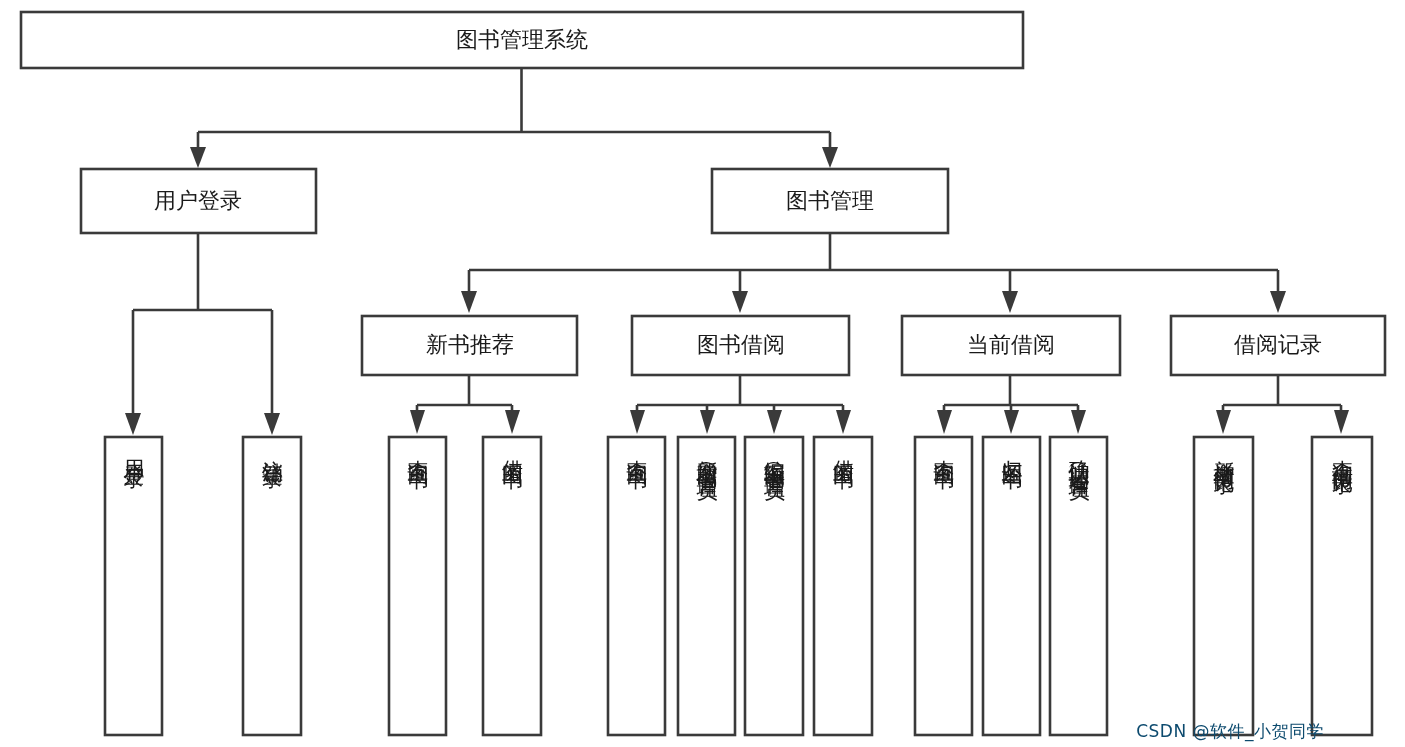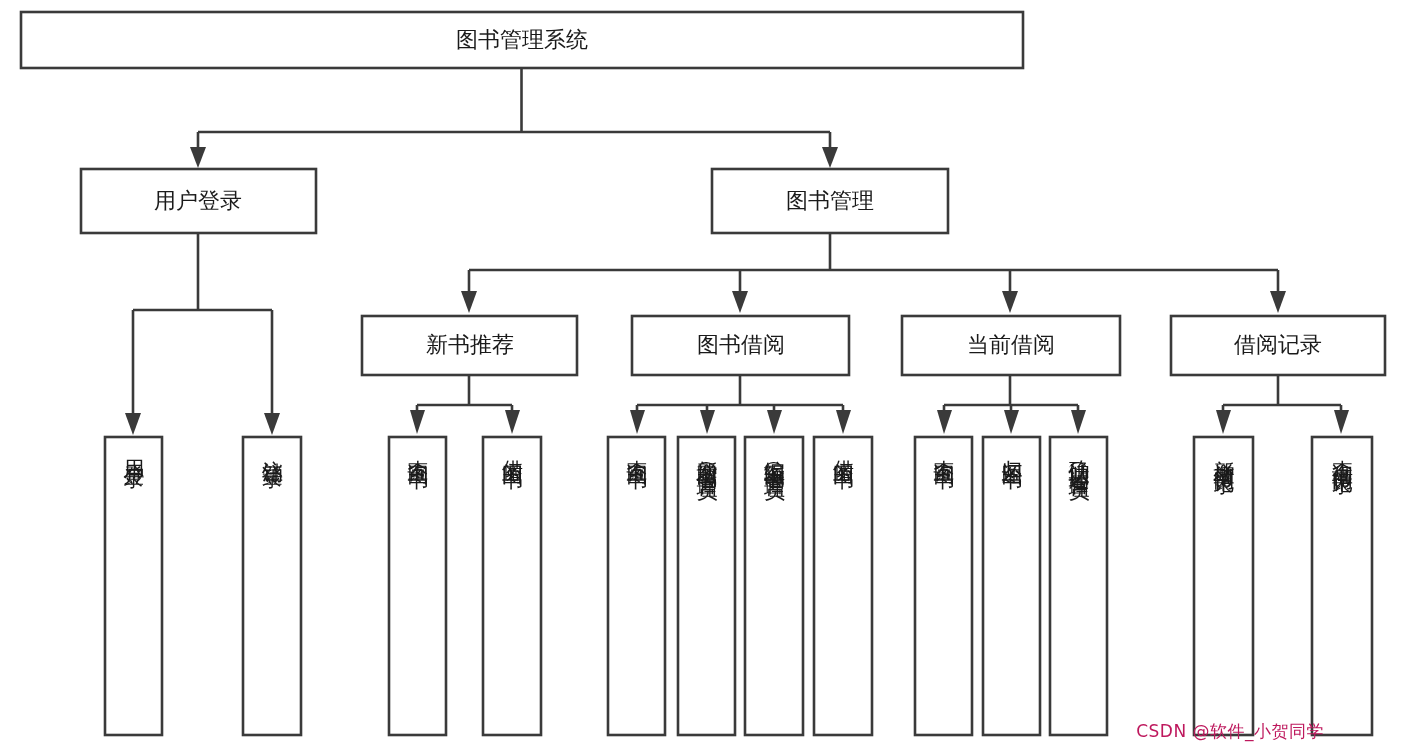--- a/index.html
+++ b/index.html
@@ -52,21 +52,21 @@
   }
   .node-label-h {
     font-size: 22px;
   }
   .watermark {
     position: absolute;
     right: 12px;
     bottom: 4px;
     font-family: "DejaVu Sans", "Liberation Sans", sans-serif;
     font-size: 17px;
-    color: #be185d;
+    color: #0c4a6e;
     white-space: nowrap;
     pointer-events: none;
     letter-spacing: 0.5px;
   }
   .vlabel-wrap {
     display: flex;
     align-items: flex-start;
     justify-content: center;
     width: 100%;
     height: 100%;

